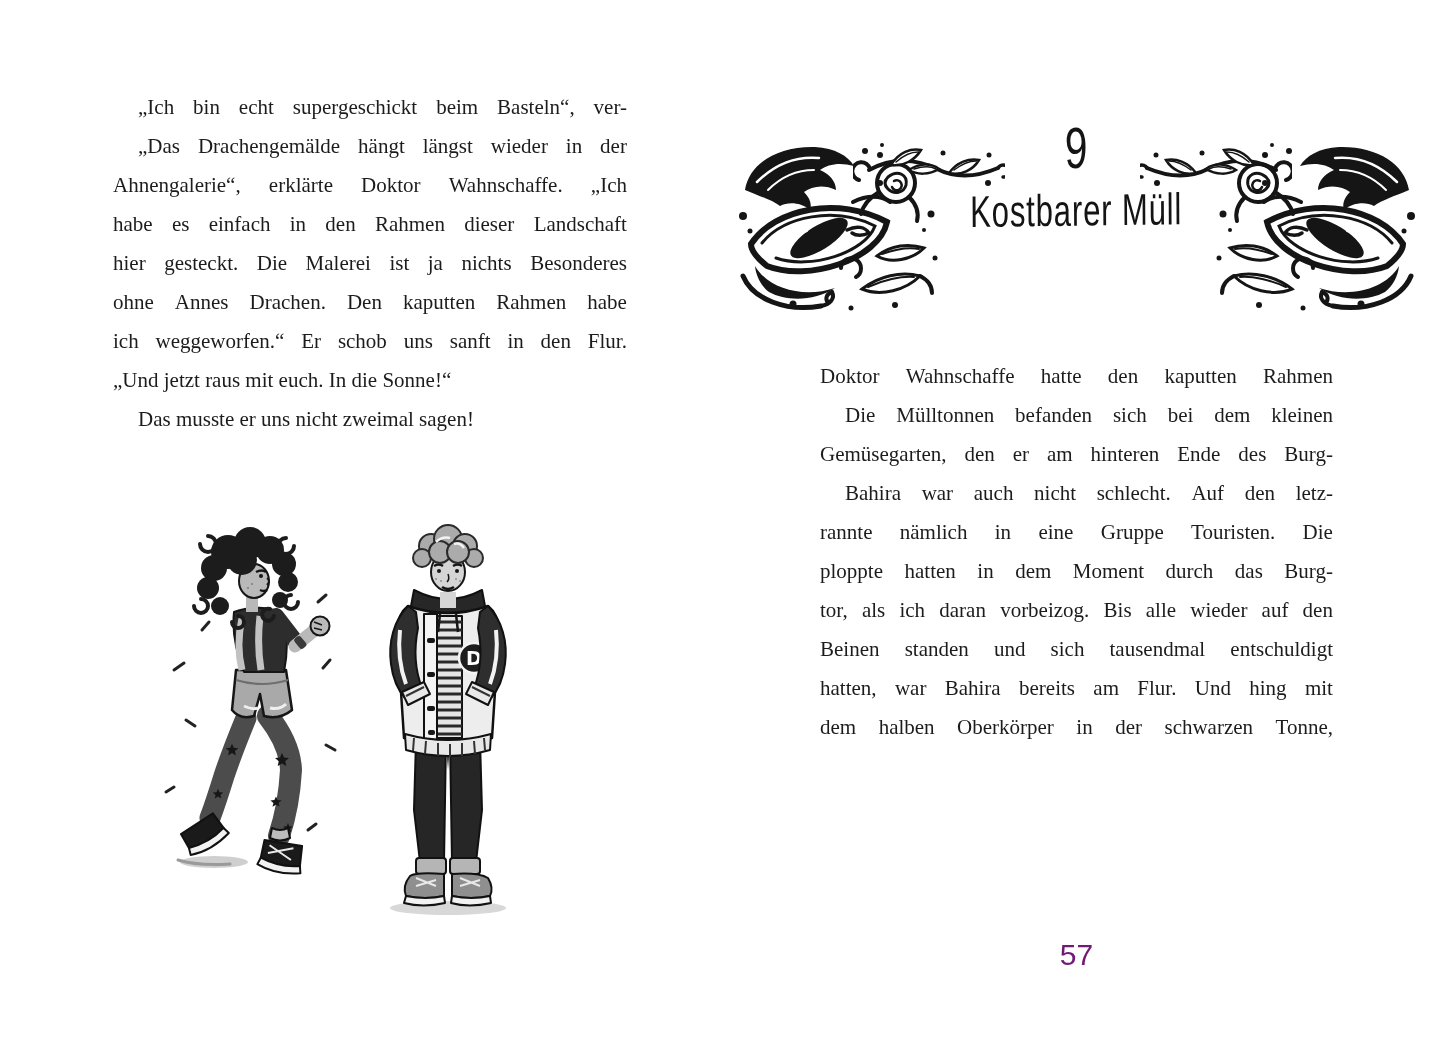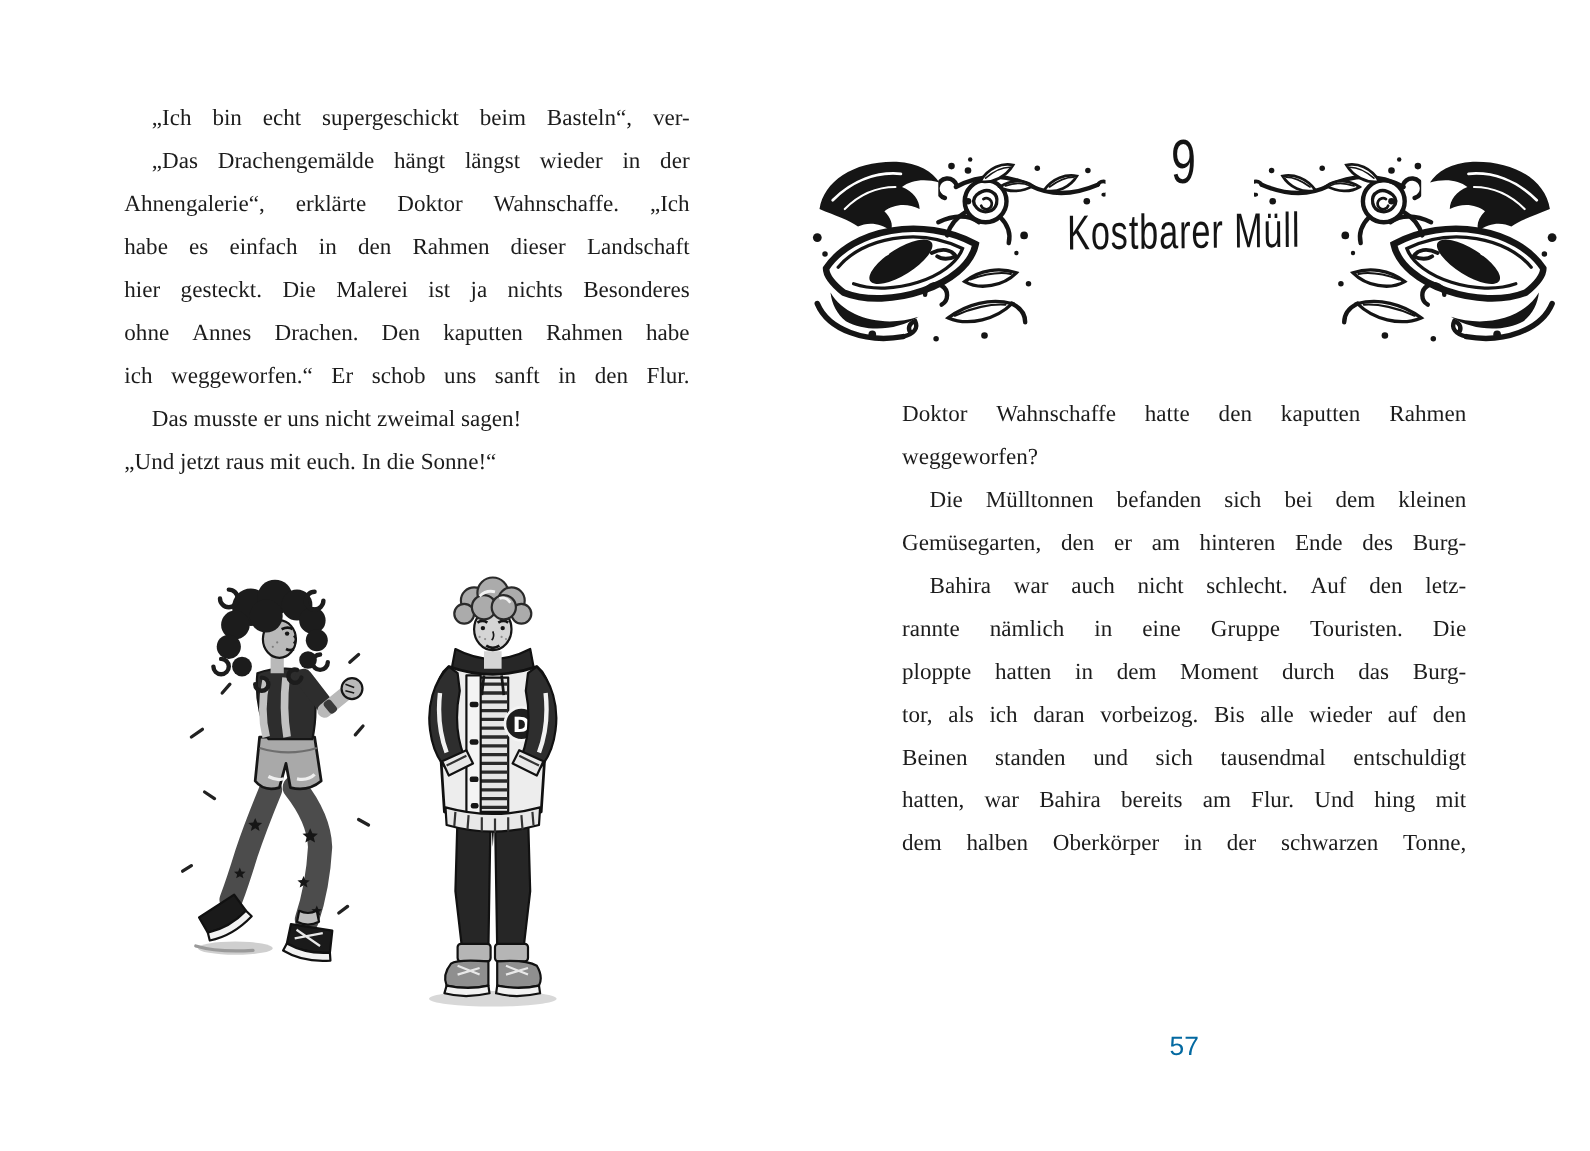--- a/index.html
+++ b/index.html
@@ -18,21 +18,21 @@
     font-family:"Liberation Sans", sans-serif;font-size:48px;color:#141414;
     transform:scale(0.85,1.18);transform-origin:center top;
   }
   .chapter-title{
     position:absolute;left:915px;top:186px;width:322px;text-align:center;
     font-family:"Liberation Sans", sans-serif;font-size:37px;letter-spacing:1px;color:#141414;
     transform:scale(0.84,1.2) rotate(-0.5deg);transform-origin:center top;
   }
   .page-number{
     position:absolute;left:820px;top:938px;width:513px;text-align:center;
-    font-family:"Liberation Sans", sans-serif;font-size:24px;color:#0369a1;
+    font-family:"Liberation Sans", sans-serif;font-size:30px;color:#701a75;
   }
   .orn{position:absolute;width:205px;height:175px;}
   .orn.left{left:735px;top:138px;}
   .orn.right{left:1214px;top:138px;transform:scaleX(-1);}
   .vine{position:absolute;width:152px;height:58px;}
   .vine.left{left:853px;top:142px;}
   .vine.right{left:1140px;top:142px;transform:scaleX(-1);}
   .illustration{position:absolute;left:148px;top:510px;width:400px;height:420px;}
 </style>
 </head>
@@ -97,22 +97,22 @@
       <span>ich</span>
       <span>weggeworfen.“</span>
       <span>Er</span>
       <span>schob</span>
       <span>uns</span>
       <span>sanft</span>
       <span>in</span>
       <span>den</span>
       <span>Flur.</span>
     </div>
+    <div class="line">„Und jetzt raus mit euch. In die Sonne!“</div>
     <div class="line ind">Das musste er uns nicht zweimal sagen!</div>
-    <div class="line">„Und jetzt raus mit euch. In die Sonne!“</div>
   </div>
 
 <svg class="illustration" viewBox="0 0 400 420">
 
   <g stroke="#222" stroke-width="3" stroke-linecap="round" fill="none">
     <path d="M26,160 l10,-7"></path>
       <path d="M38,210 l9,6"></path>
       <path d="M18,282 l8,-5"></path>
     <path d="M170,92 l8,-7"></path>
       <path d="M182,150 l-7,8"></path>
@@ -411,21 +411,20 @@
 
 <div class="textblock" id="right-text">
     <div class="line just">
       <span>Doktor</span>
       <span>Wahnschaffe</span>
       <span>hatte</span>
       <span>den</span>
       <span>kaputten</span>
       <span>Rahmen</span>
     </div>
-    <div class="line">weggeworfen?</div>
     <div class="line ind just">
       <span>Die</span>
       <span>Mülltonnen</span>
       <span>befanden</span>
       <span>sich</span>
       <span>bei</span>
       <span>dem</span>
       <span>kleinen</span>
     </div>
     <div class="line just">

